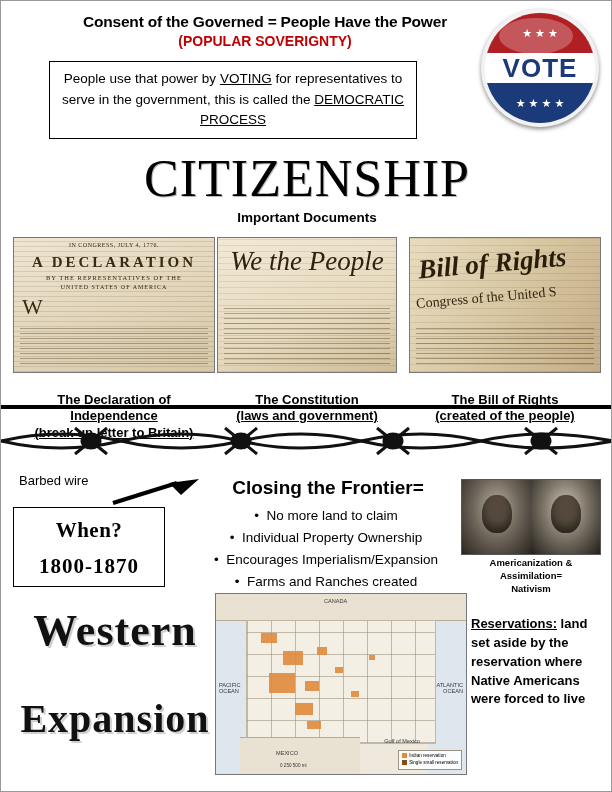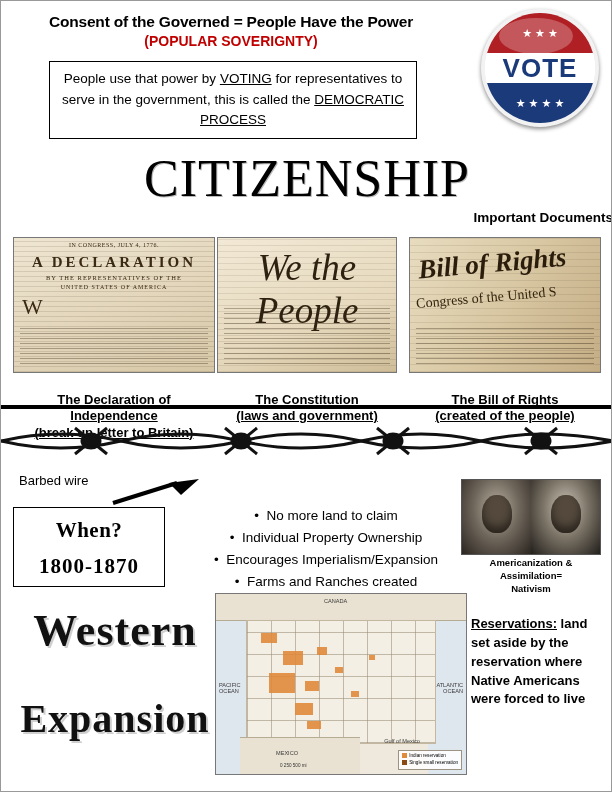--- a/index.html
+++ b/index.html
@@ -24,20 +24,21 @@
     overflow: hidden;
   }
 
   
   .top-head {
     position: absolute;
     top: 12px;
     left: 0;
     width: 460px;
     text-align: center;
+    padding-left: 34px;
   }
   .top-head .line1 {
     font-size: 15.5px;
     font-weight: bold;
     letter-spacing: -0.2px;
   }
   .top-head .line2 {
     font-size: 14px;
     font-weight: bold;
     color: #c00000;
@@ -141,21 +142,21 @@
     letter-spacing: 1px;
     font-weight: normal;
     color: #000;
     text-shadow: 1px 1px 0 #bbb;
   }
   .important-docs {
     position: absolute;
     top: 209px;
     left: 0;
     width: 612px;
-    text-align: right;
+    text-align: center;
     font-size: 13.5px;
     font-weight: bold;
   }
 
   
   .doc {
     position: absolute;
     top: 236px;
     text-align: center;
   }
@@ -225,21 +226,21 @@
     letter-spacing: 1px;
   }
   .dec-w {
     top: 56px; left: 8px;
     font-size: 22px;
     font-family: "Liberation Serif", serif;
   }
   .con-title {
     top: 8px; left: 0; right: 0;
     text-align: center;
-    font-size: 37px;
+    font-size: 27px;
     font-style: italic;
     font-family: "Liberation Serif", serif;
     color: #2e2110;
   }
   .bor-title {
     top: 10px; left: 8px;
     font-size: 27px;
     font-style: italic;
     font-weight: bold;
     transform: rotate(-5deg);
@@ -609,20 +610,21 @@
   <div class="when-box">
     <div class="w1">When?</div>
     <div class="w2">1800-1870</div>
   </div>
 
   <div class="western">
     <div>Western</div>
     <div class="w-line2">Expansion</div>
   </div>
 
+  <div class="frontier-head">Closing the Frontier=</div>
   <div class="frontier-list">
     <div>No more land to claim</div>
     <div>Individual Property Ownership</div>
     <div>Encourages Imperialism/Expansion</div>
     <div>Farms and Ranches created</div>
   </div>
 
   <div class="amer-photo">
     <div class="half left">
         <div class="face"></div>

